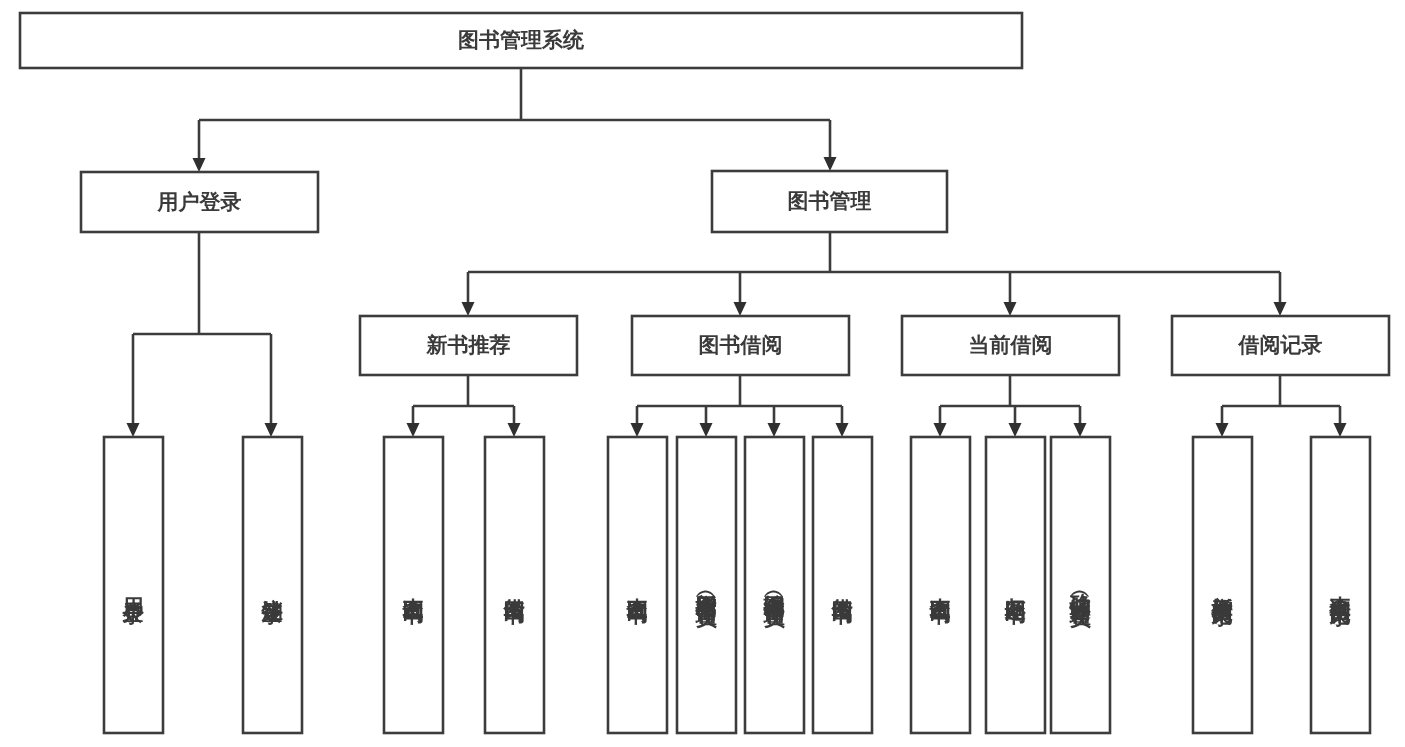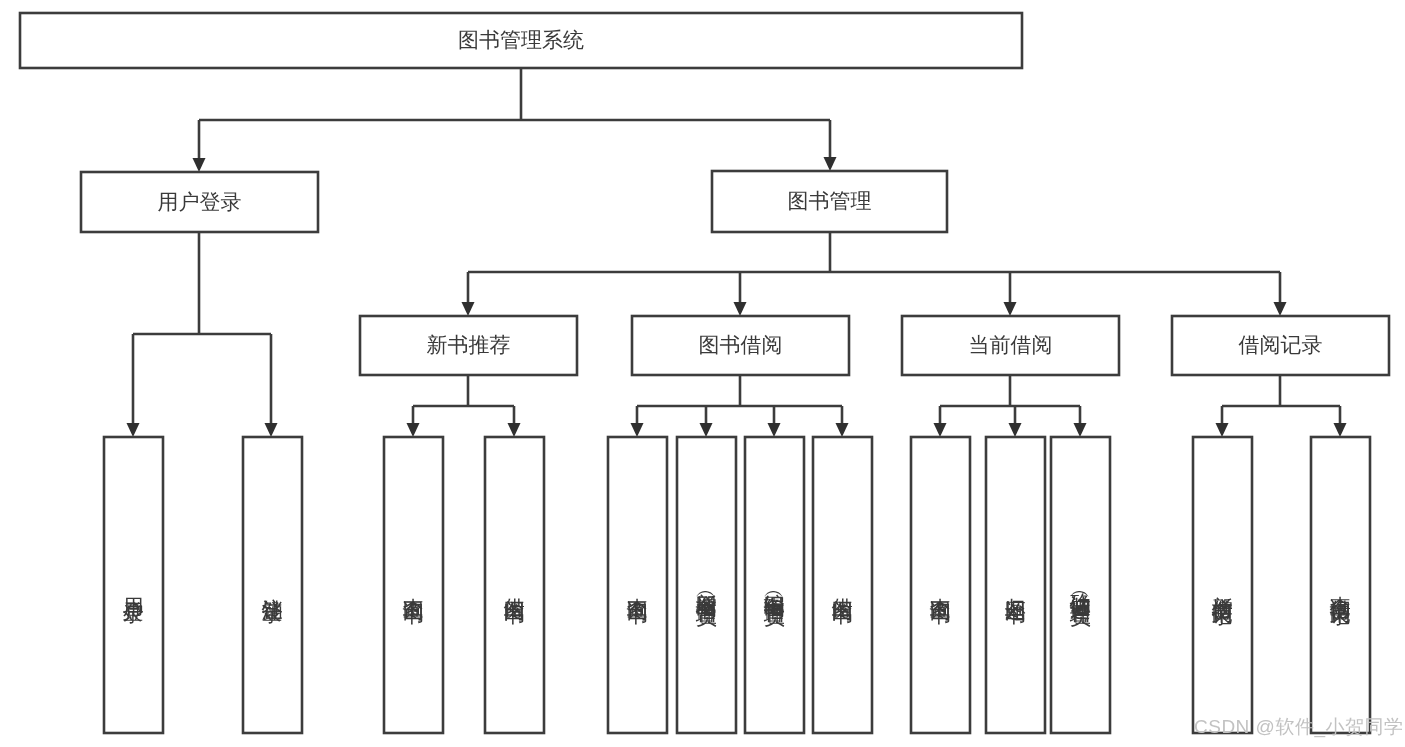--- a/index.html
+++ b/index.html
@@ -13,20 +13,21 @@
     height: 747px;
     font-family: "Liberation Sans", "DejaVu Sans", sans-serif;
     overflow: hidden;
     position: relative;
   }
   #diagram-root {
     position: relative;
     width: 1405px;
     height: 747px;
     background: #ffffff;
+    font-weight: bold;
   }
   svg.diagram-canvas {
     position: absolute;
     left: 0;
     top: 0;
     width: 1405px;
     height: 747px;
     display: block;
   }
   .node-box {
@@ -208,15 +209,14 @@
         <span class="leaf-label">确认归还（管理员）</span>
       </div>
       <div class="leaf-label-wrap" style="left: 1193px; top: 437px; width: 59px; height: 296px;">
         <span class="leaf-label">新增借阅记录</span>
       </div>
       <div class="leaf-label-wrap" style="left: 1311px; top: 437px; width: 59px; height: 296px;">
         <span class="leaf-label">查询借阅记录</span>
       </div>
     </div>
 
-  <div class="watermark" style="left: 1194px; top: 714px;">CSDN @软件_小贺同学</div>
 
 </div>
 
 </body></html>

